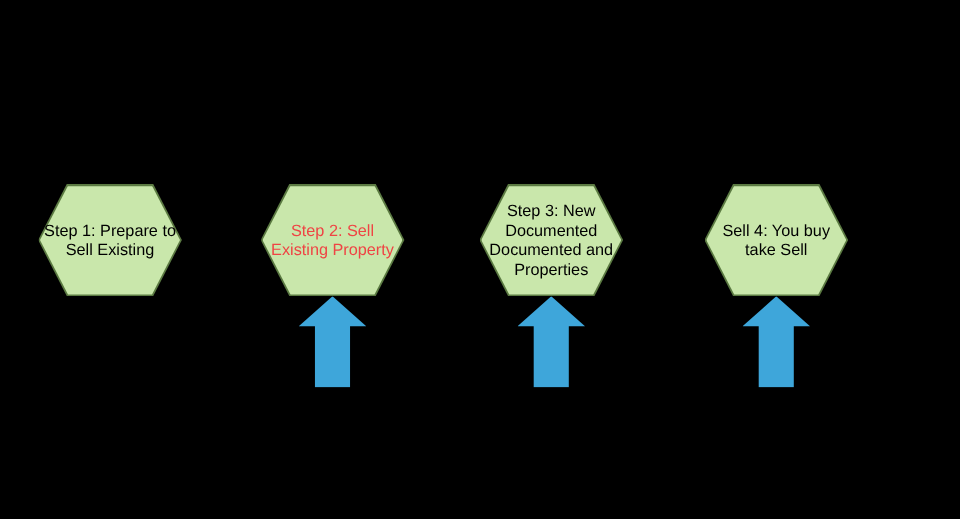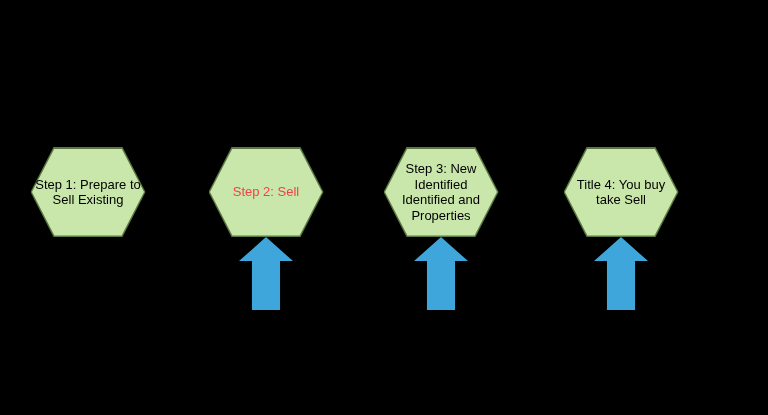--- a/index.html
+++ b/index.html
@@ -66,37 +66,38 @@
     <div class="hex-text" style="color: rgb(0, 0, 0);">
           <span>Step 1: Prepare to</span>
           <span>Sell Existing</span>
         </div>
   </div>
       <div class="hex-node" style="left: 208.5px;">
     <div class="hex-outer" style="background: rgb(91, 122, 66);"></div>
     <div class="hex-inner" style="background: rgb(201, 231, 171);"></div>
     <div class="hex-text" style="color: #ef4444;">
           <span>Step 2: Sell</span>
+          <span>Existing Property</span>
         </div>
   </div>
       <div class="up-arrow" style="left: 239px; background: rgb(62, 166, 218);"></div>
       <div class="hex-node" style="left: 383.5px;">
     <div class="hex-outer" style="background: rgb(91, 122, 66);"></div>
     <div class="hex-inner" style="background: rgb(201, 231, 171);"></div>
     <div class="hex-text" style="color: rgb(0, 0, 0);">
           <span>Step 3: New</span>
-          <span>Identified</span>
-          <span>Identified and</span>
+          <span>Documented</span>
+          <span>Documented and</span>
           <span>Properties</span>
         </div>
   </div>
       <div class="up-arrow" style="left: 414px; background: rgb(62, 166, 218);"></div>
       <div class="hex-node" style="left: 563.5px;">
     <div class="hex-outer" style="background: rgb(91, 122, 66);"></div>
     <div class="hex-inner" style="background: rgb(201, 231, 171);"></div>
     <div class="hex-text" style="color: rgb(0, 0, 0);">
-          <span>Title 4: You buy</span>
+          <span>Sell 4: You buy</span>
           <span>take Sell</span>
         </div>
   </div>
       <div class="up-arrow" style="left: 594px; background: rgb(62, 166, 218);"></div>
     </div>
 </div>
 
 </body></html>

